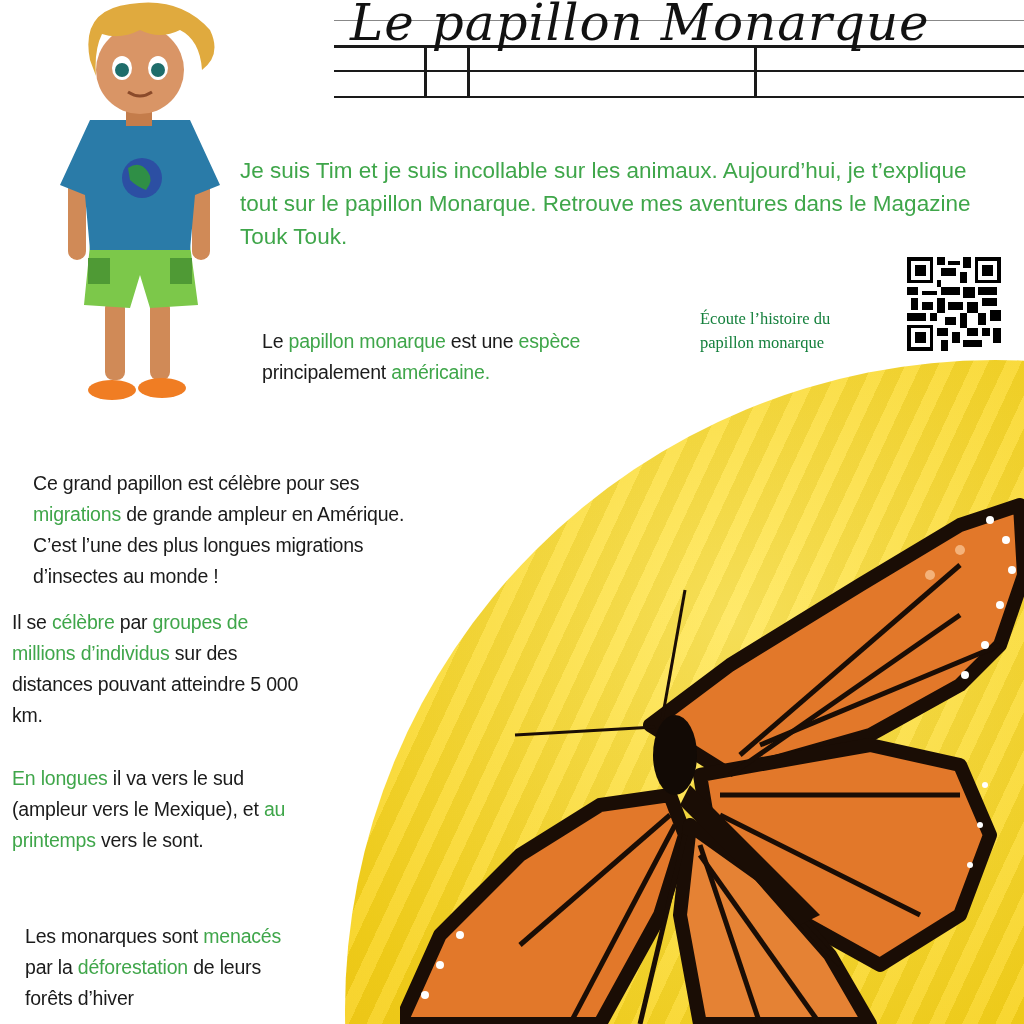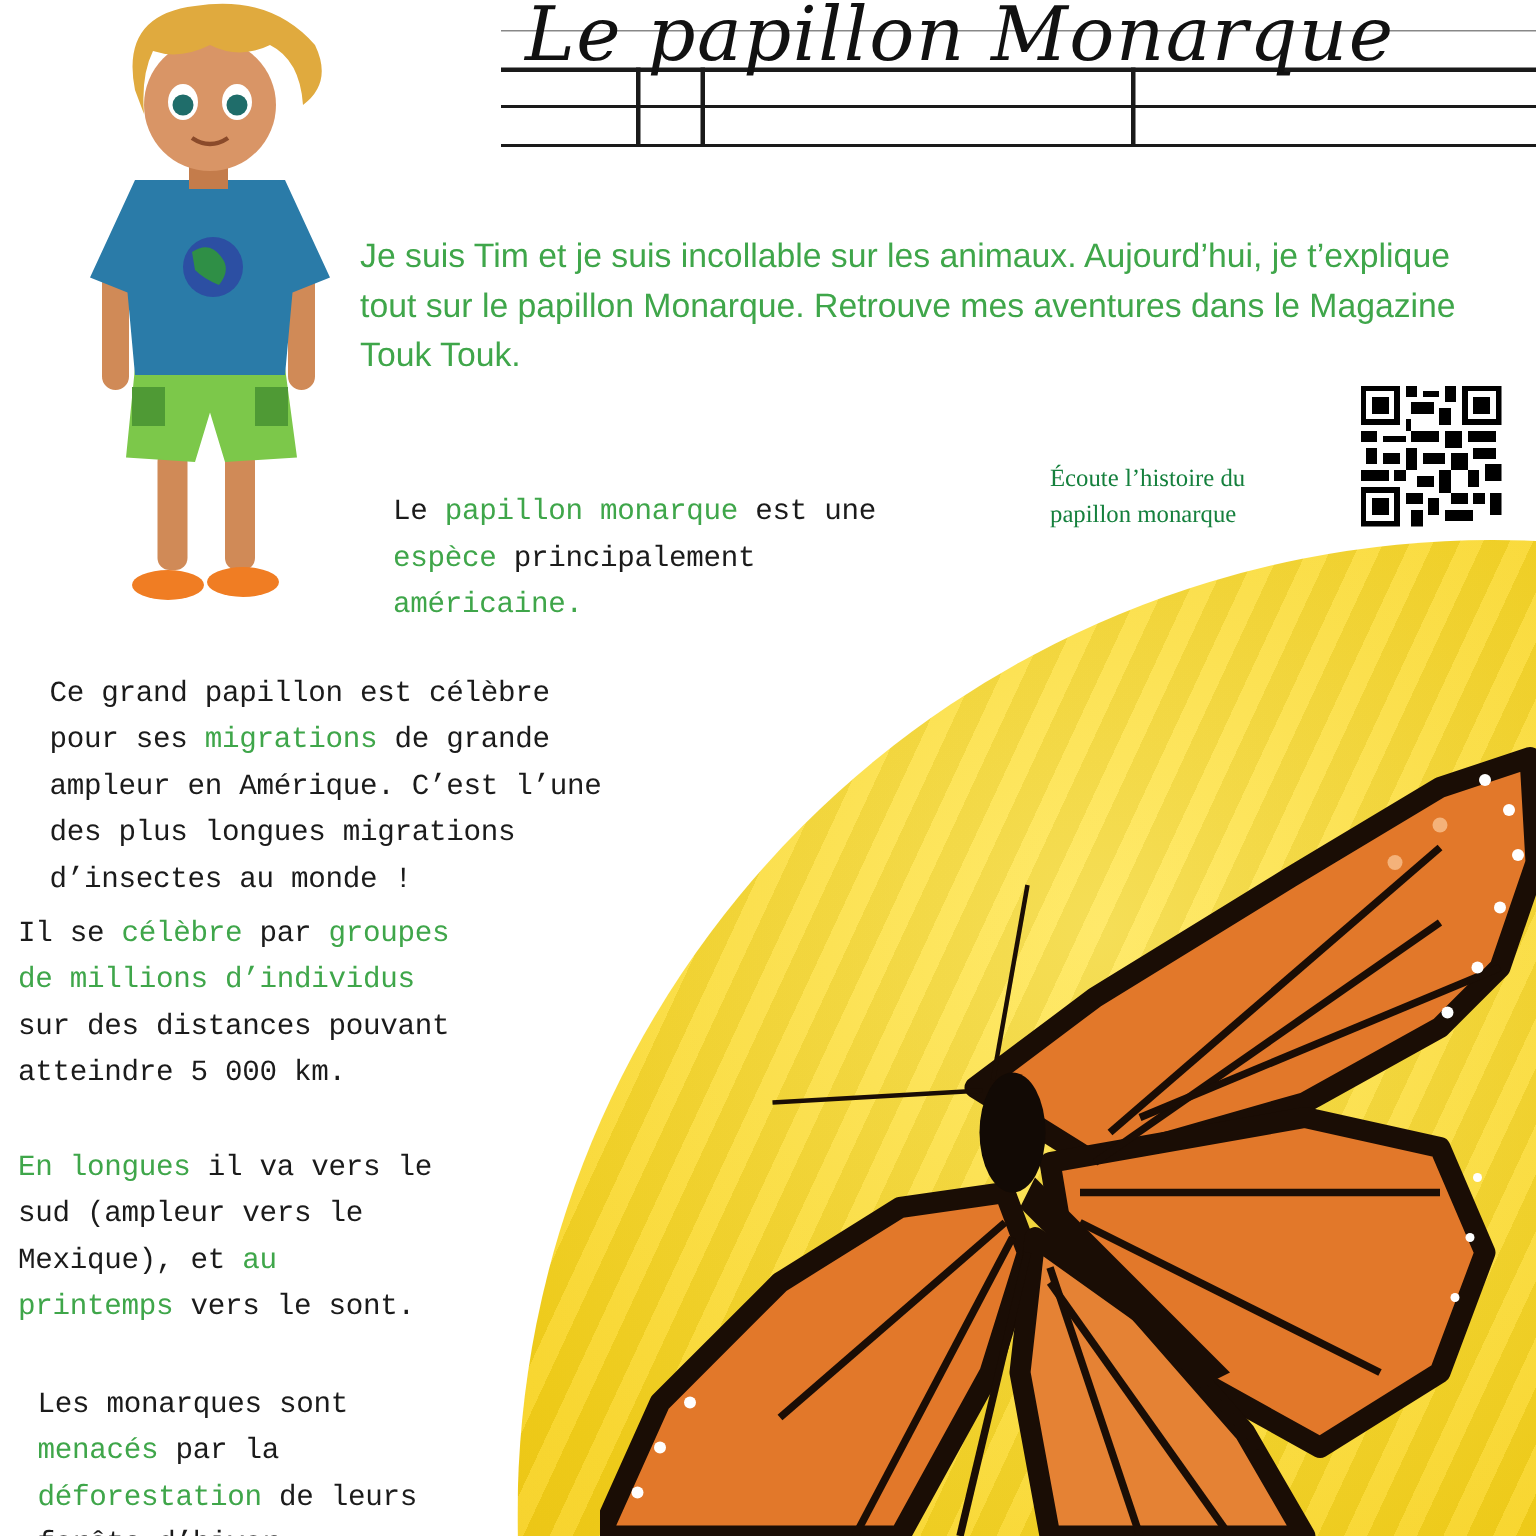--- a/index.html
+++ b/index.html
@@ -5,21 +5,21 @@
   html,body{margin:0;padding:0;}
   body{width:1024px;height:1024px;position:relative;overflow:hidden;background:#ffffff;font-family:"DejaVu Sans",sans-serif;}
   .abs{position:absolute;}
   
   .title-lines{left:334px;top:0;width:690px;height:100px;}
   .title-lines .ln{position:absolute;left:0;right:0;background:#1a1a1a;}
   .title-text{left:350px;top:-6px;font-family:"DejaVu Serif",serif;font-style:italic;font-size:50px;color:#111;letter-spacing:1px;white-space:nowrap;}
   .intro{left:240px;top:143px;width:740px;font-family:Liberation Sans, sans-serif;font-size:22.5px;line-height:33px;color:#3fa64a;margin-top:11px;}
   .qr-caption{left:700px;top:283px;width:186px;text-align:left;font-family:"Liberation Serif",serif;font-size:16.5px;line-height:24px;color:#15803d;margin-top:24px;}
   .qr{left:907px;top:257px;width:94px;height:94px;}
-  .para{font-family:Liberation Mono, monospace;font-size:19.5px;line-height:31px;color:#1b1b1b;letter-spacing:-0.2px;}
+  .para{font-family:Liberation Sans, sans-serif;font-size:19.5px;line-height:31px;color:#1b1b1b;letter-spacing:-0.2px;}
   .g{color:#3fa64a;}
   .circle{left:345px;top:360px;width:1300px;height:1300px;border-radius:50%;overflow:hidden;
     background:
       radial-gradient(circle at 68% 35%, rgba(180,150,40,.0) 0 10%, rgba(0,0,0,0) 11%),
       repeating-linear-gradient(115deg, rgba(255,255,255,.10) 0 14px, rgba(0,0,0,.04) 14px 30px),
       radial-gradient(circle at 30% 20%, #ffe75a 0%, #f7d21a 35%, #f2c10e 60%, #e9b40a 100%);}
   .kid{left:50px;top:0;width:180px;height:405px;}
   .butterfly{left:400px;top:495px;width:624px;height:529px;}
 </style>
 </head>
@@ -165,21 +165,21 @@
     <rect x="23" y="19" width="2" height="4"></rect>
       <rect x="9" y="22" width="2" height="3"></rect>
       <rect x="15" y="22" width="5" height="2"></rect>
   </g>
 </svg>
 
 <div class="abs para" style="left:262px;top:326px;width:340px;">
   <span>Le </span><span class="g">papillon monarque</span><span> est une </span><span class="g">espèce</span><span> principalement </span><span class="g">américaine.</span>
 </div>
 
-<div class="abs para" style="left:33px;top:447px;width:385px;">
+<div class="abs para" style="left:33px;top:468px;width:385px;">
   <span>Ce grand papillon est célèbre pour ses </span><span class="g">migrations</span><span> de grande ampleur en Amérique. C’est l’une des plus longues migrations d’insectes au monde !</span>
 </div>
 
 <div class="abs para" style="left:12px;top:607px;width:290px;">
   <span>Il se </span><span class="g">célèbre</span><span> par </span><span class="g">groupes de millions d’individus</span><span> sur des distances pouvant atteindre 5 000 km.</span>
 </div>
 
 <div class="abs para" style="left:12px;top:763px;width:285px;">
   <span class="g">En longues</span><span> il va vers le sud (ampleur vers le Mexique), et </span><span class="g">au printemps</span><span> vers le sont.</span>
 </div>

